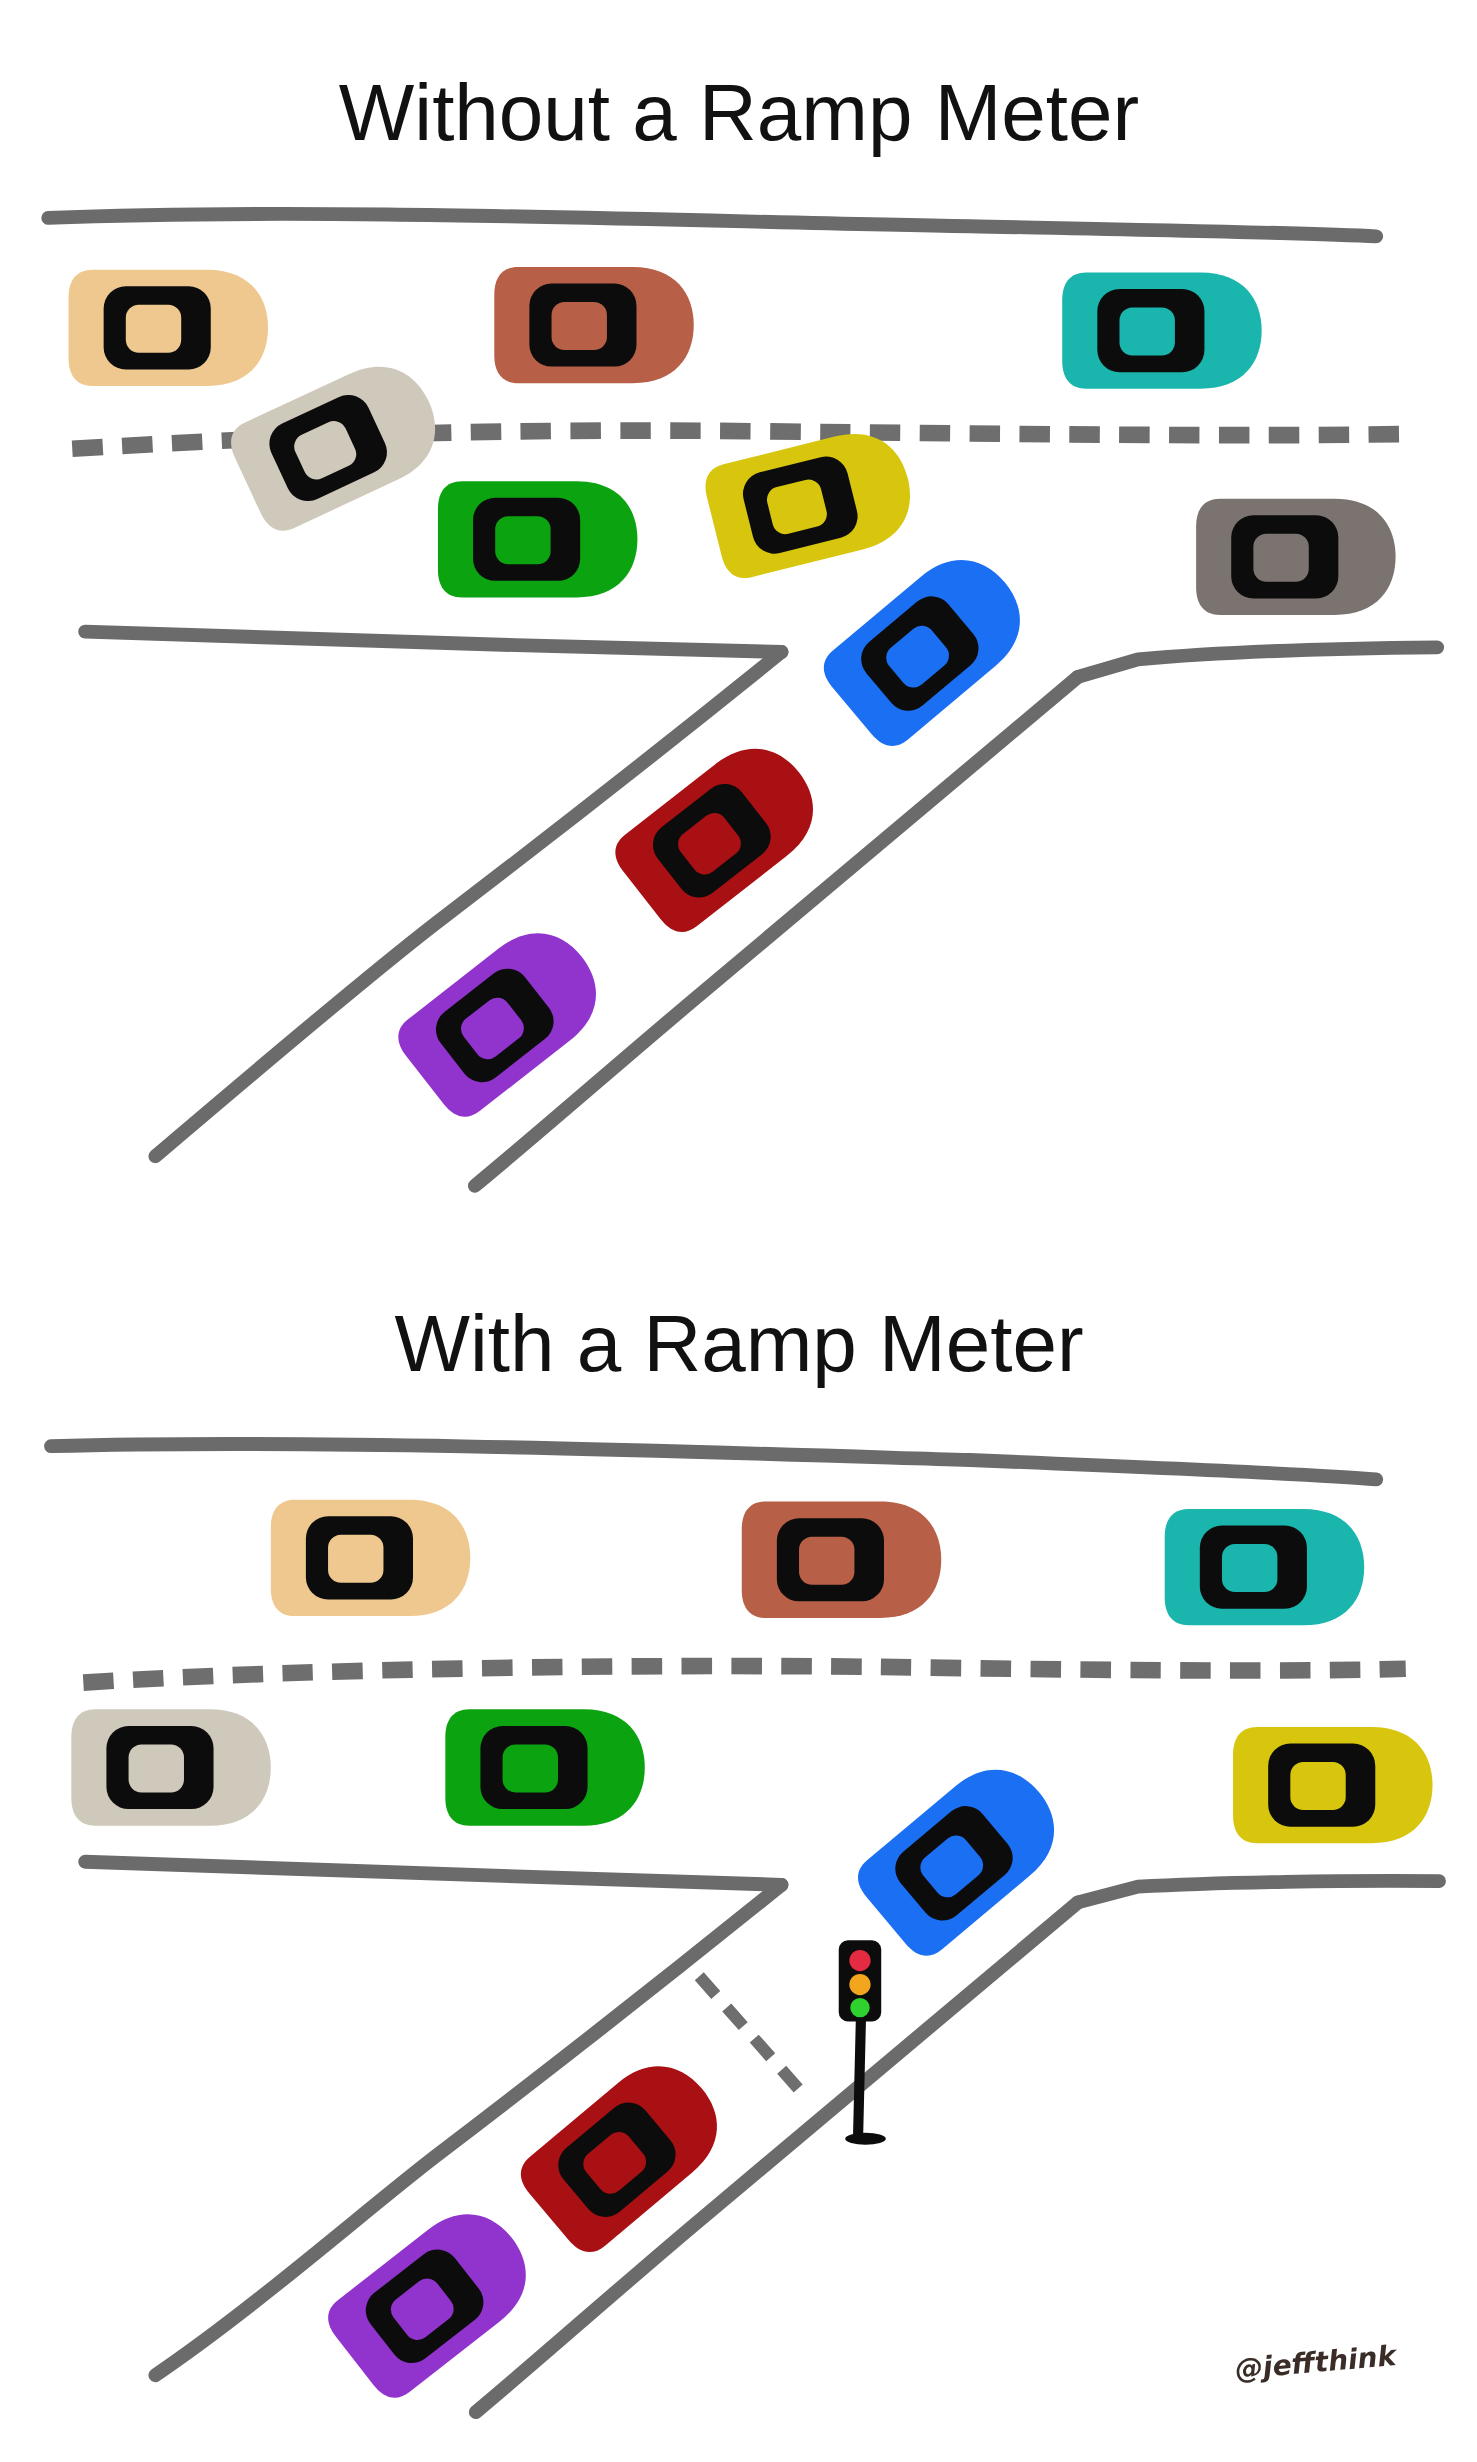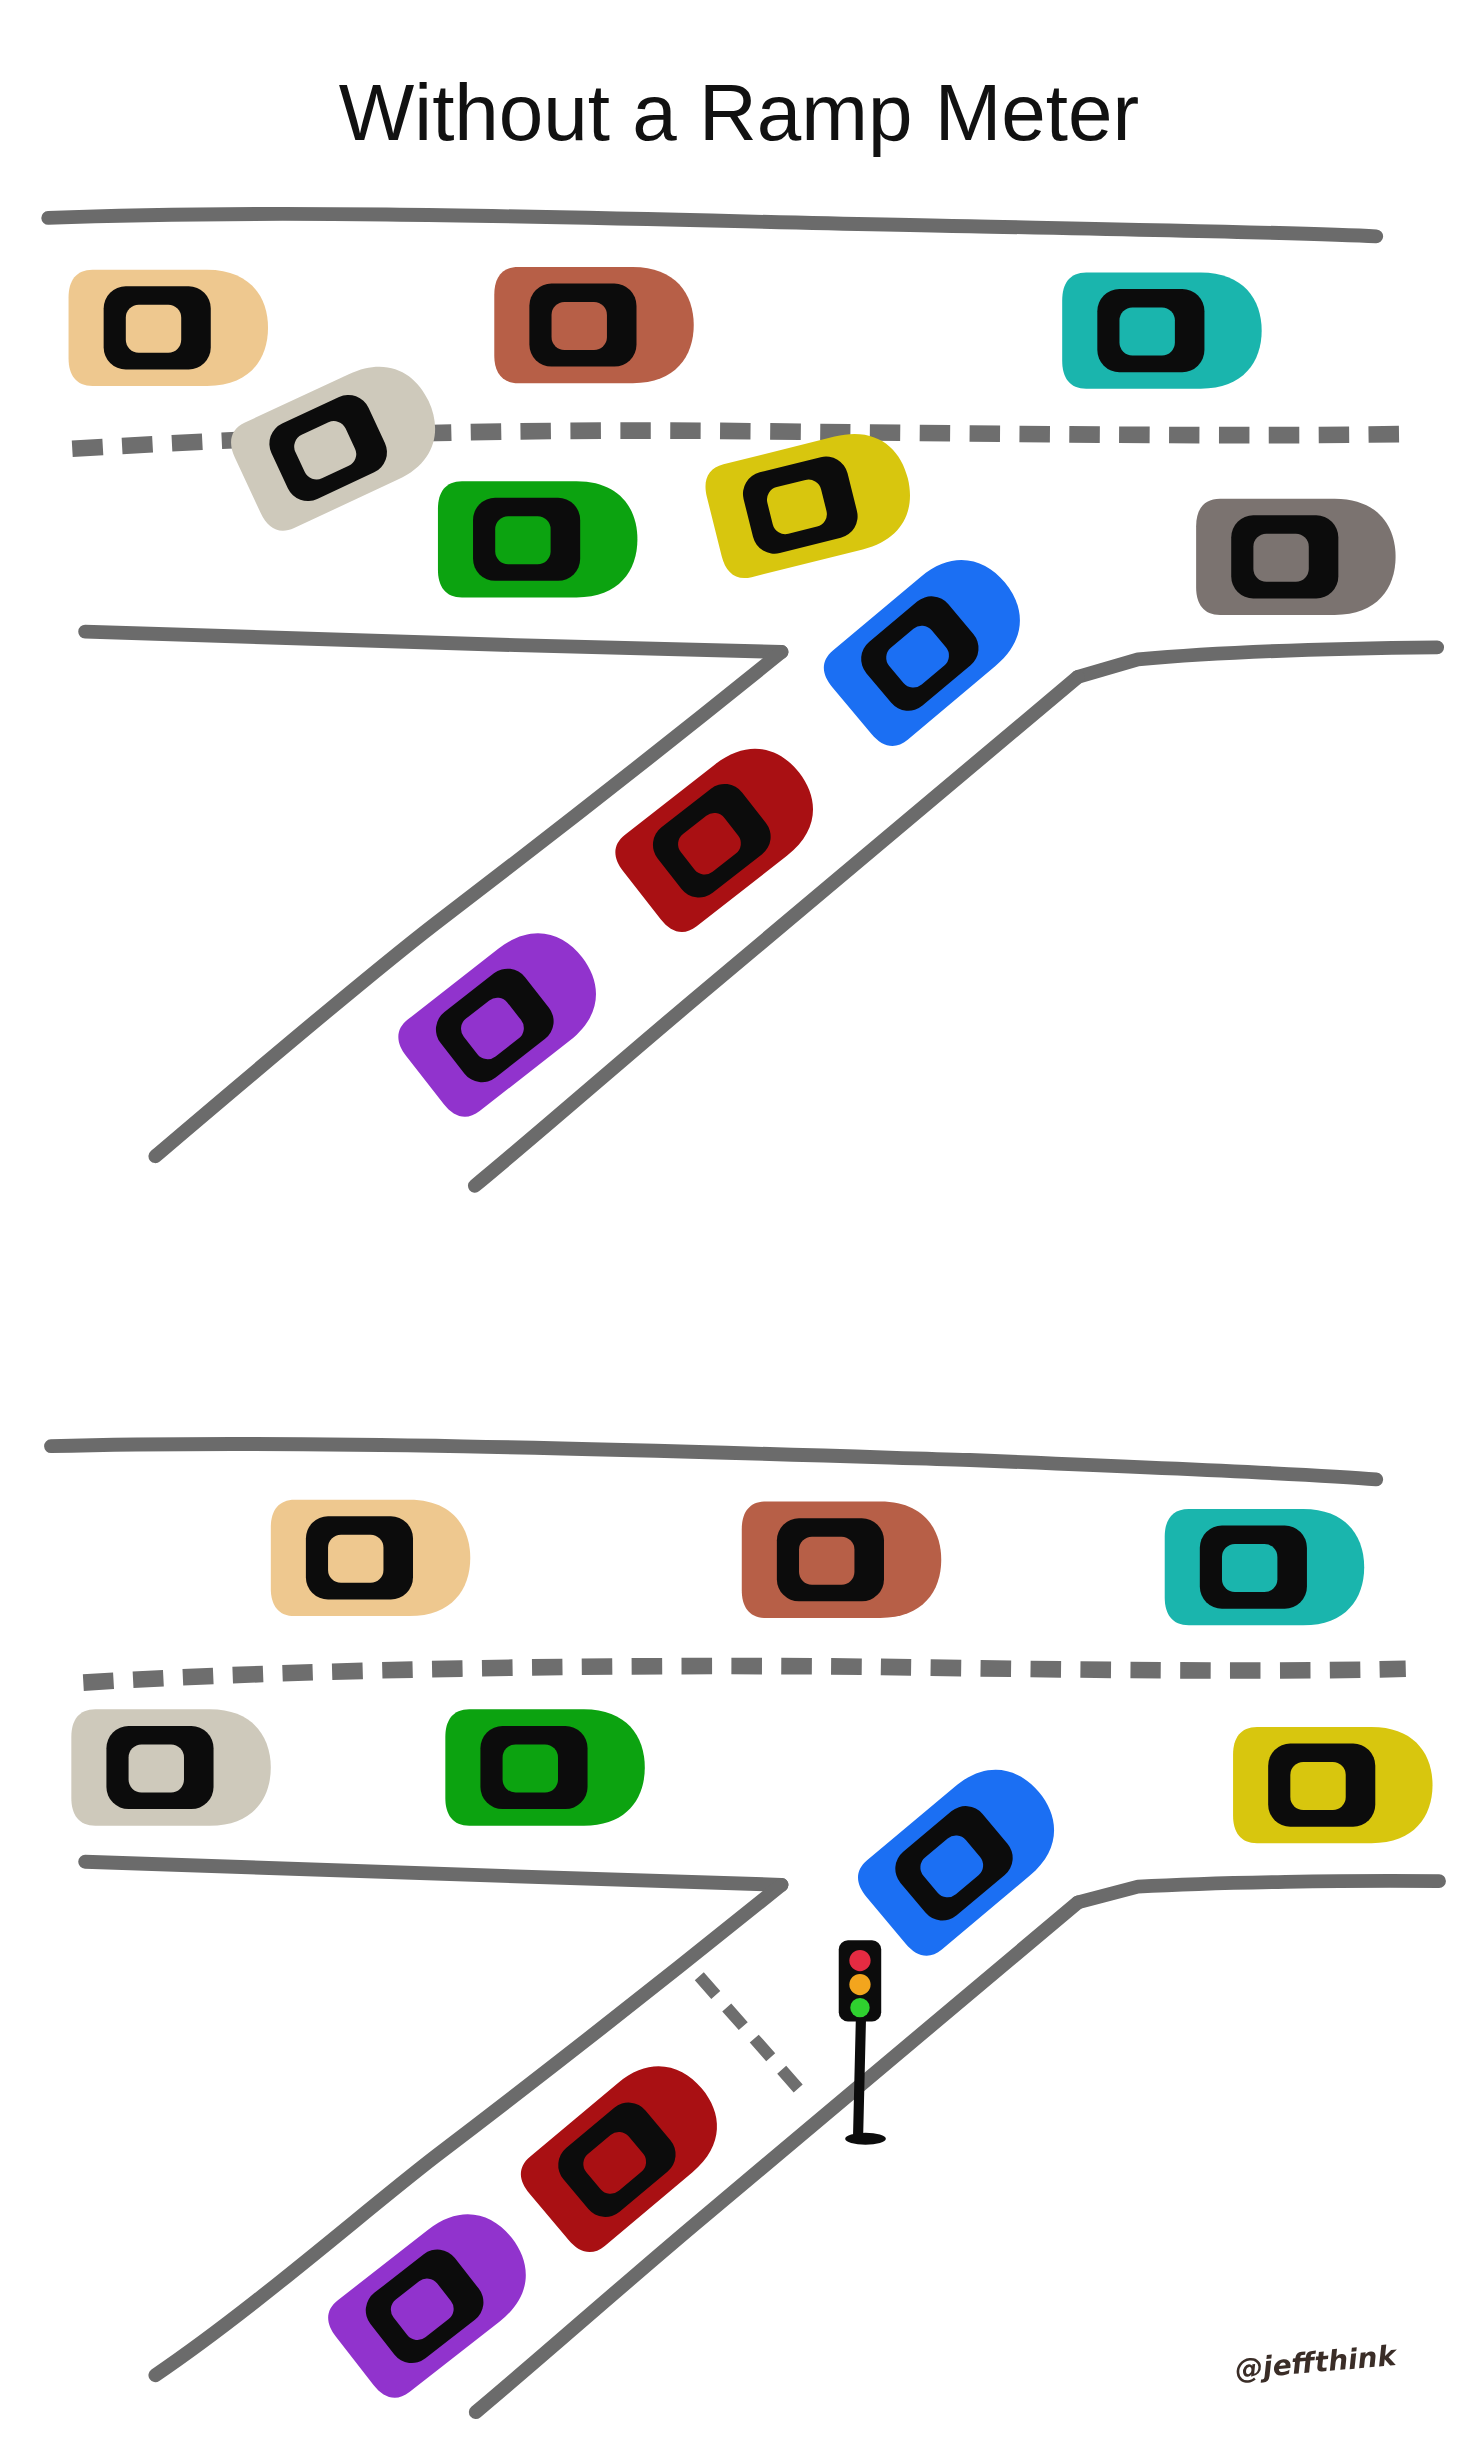--- a/index.html
+++ b/index.html
@@ -41,20 +41,21 @@
     white-space:nowrap;
   }
 </style>
 </head>
 <body>
 
 <div class="canvas">
 
   <div class="panel-title" id="title-without">Without a Ramp Meter</div>
 
+  <div class="panel-title" id="title-with">With a Ramp Meter</div>
 
   <svg id="scene" width="1478" height="2462" viewBox="0 0 1600 2666" xmlns="http://www.w3.org/2000/svg">
       <g>
         <path d="M52,236 C350,224 750,240 1050,245 C1250,249 1420,252 1490,256" fill="none" stroke="#6b6b6b" stroke-width="15" stroke-linecap="round" stroke-linejoin="round"></path>
         <path d="M92,684 C300,692 600,700 846,706" fill="none" stroke="#6b6b6b" stroke-width="15" stroke-linecap="round" stroke-linejoin="round"></path>
         <path d="M1167,733 L1232,714 C1320,706 1452,702 1556,701" fill="none" stroke="#6b6b6b" stroke-width="15" stroke-linecap="round" stroke-linejoin="round"></path>
         <path d="M846,706 C710,816 575,921 470,1001 C390,1063 262,1172 168,1252" fill="none" stroke="#6b6b6b" stroke-width="15" stroke-linecap="round" stroke-linejoin="round"></path>
         <path d="M1167,733 C1000,875 850,1000 760,1075 C680,1142 582,1228 514,1284" fill="none" stroke="#6b6b6b" stroke-width="15" stroke-linecap="round" stroke-linejoin="round"></path>
         <path d="M78,486 C350,470 550,464 820,467 C1100,470 1350,473 1520,470" fill="none" stroke="#6e6e6e" stroke-width="18" stroke-linecap="butt" stroke-linejoin="round" stroke-dasharray="33 21"></path>
         <g transform="translate(182,355) rotate(0)">

